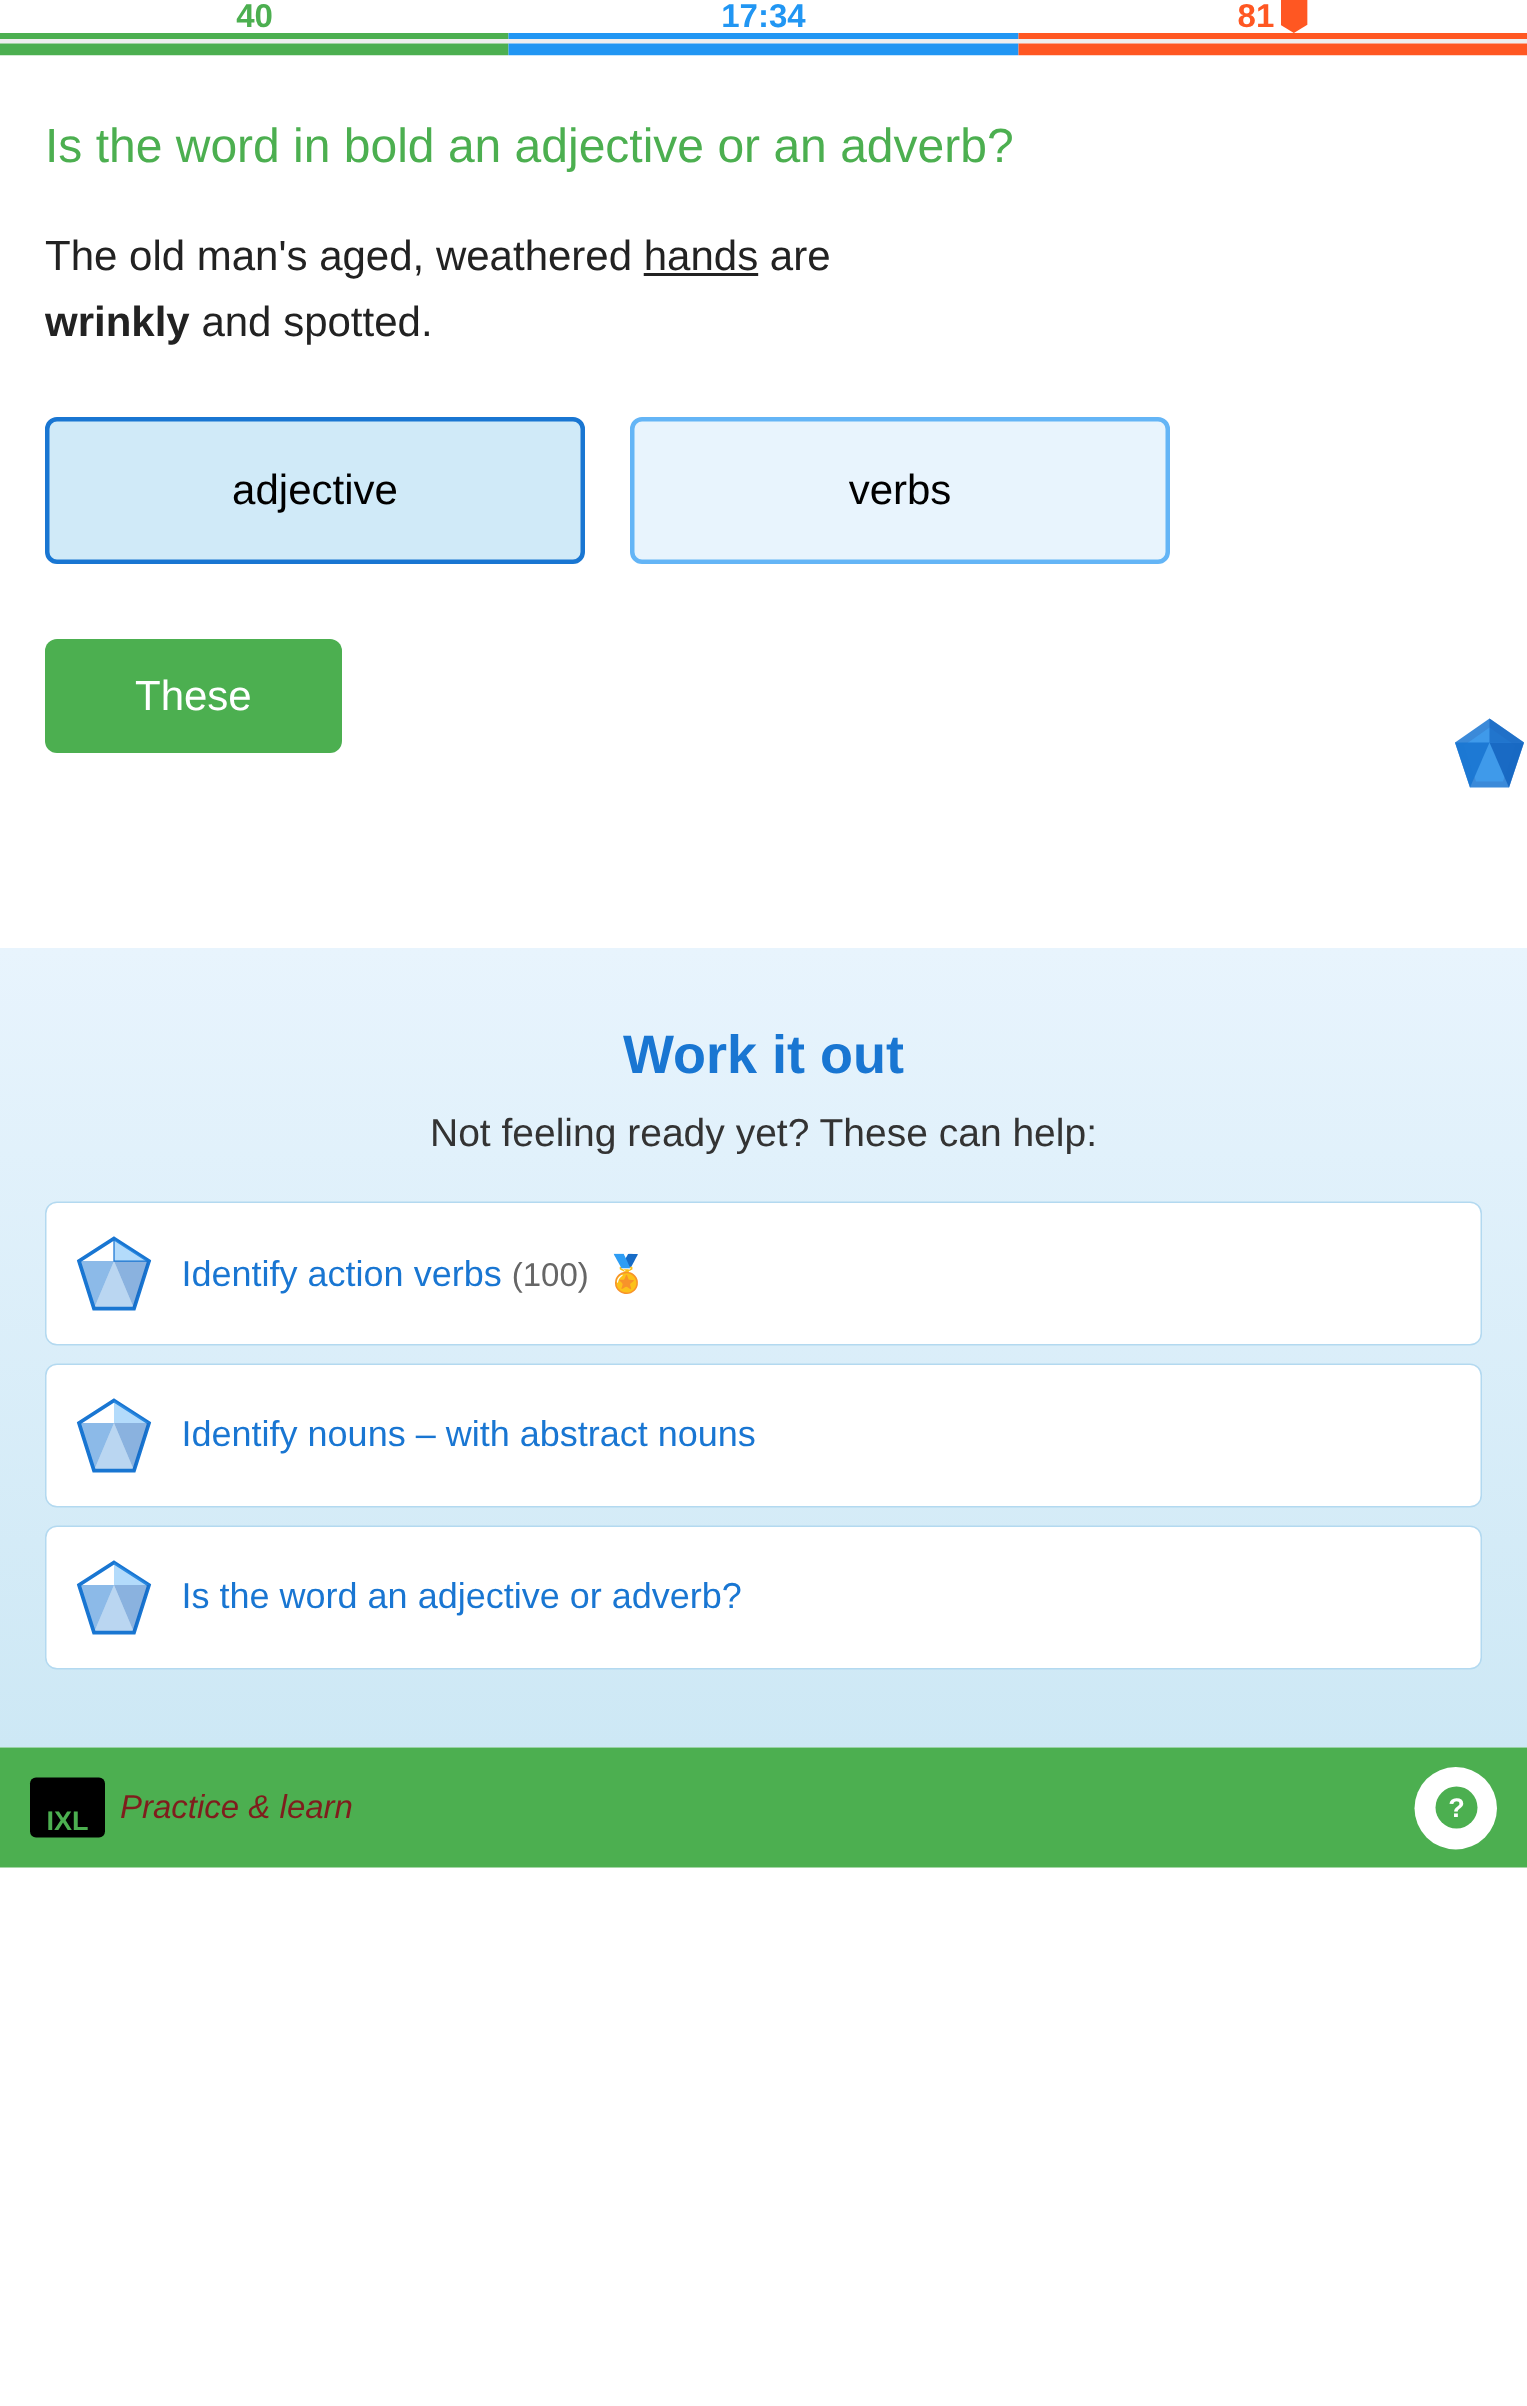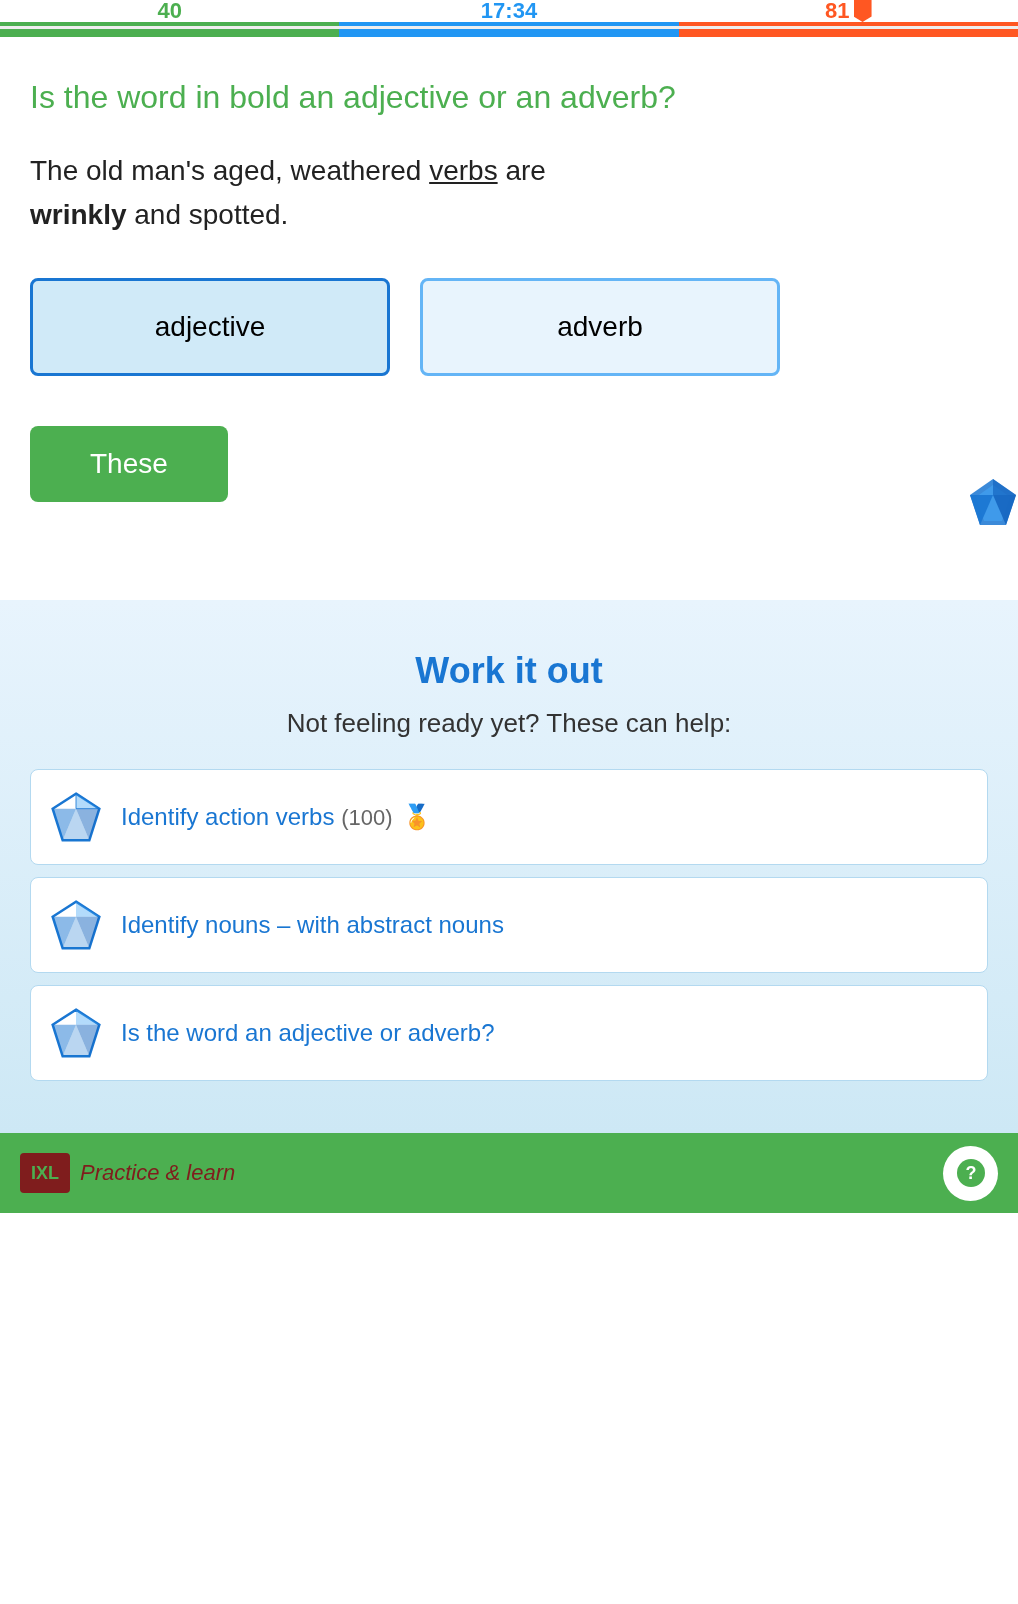--- a/index.html
+++ b/index.html
@@ -130,21 +130,21 @@
       font-size: 28px;
       cursor: pointer;
       font-weight: 500;
       margin-bottom: 40px;
     }
 
     
     .work-it-out-section {
       background: linear-gradient(to bottom, #e8f4fd, #cde8f5);
       padding: 50px 30px 40px 30px;
-      margin-top: 28px;
+      margin-top: 60px;
     }
 
     .work-it-out-title {
       text-align: center;
       color: #1976d2;
       font-size: 36px;
       font-weight: bold;
       margin-bottom: 16px;
     }
 
@@ -202,24 +202,24 @@
 
     .bottom-bar-logo {
       display: flex;
       align-items: center;
       gap: 10px;
     }
 
     .ixl-logo {
       width: 50px;
       height: 40px;
-      background: #7f1d1d;
+      background: #000000;
       border-radius: 4px;
       display: flex;
-      align-items: center;
+      align-items: flex-end;
       justify-content: center;
       font-weight: bold;
       font-size: 18px;
       color: #4caf50;
     }
 
     .relative-container {
       position: relative;
     }
   </style>
@@ -246,27 +246,27 @@
   <div class="progress-bar-blue"></div>
   <div class="progress-bar-orange"></div>
 </div>
 
 <div class="relative-container">
   <div class="main-content">
 
     <div class="question-heading">Is the word in bold an adjective or an adverb?</div>
 
     <div class="sentence-text">
-      <span>The old man's aged, weathered </span><u>verbs</u><span> are</span><br>
+      <span>The old man's aged, weathered </span><u>hands</u><span> are</span><br>
       <strong>wrinkly</strong><span> and spotted.</span>
     </div>
 
     <div class="answer-buttons">
       <button class="answer-btn selected">adjective</button>
-      <button class="answer-btn">adverb</button>
+      <button class="answer-btn">verbs</button>
     </div>
 
     <button class="submit-btn">These</button>
 
     
     <div style="position:absolute; right:0; top:440px;">
       <svg width="50" height="50" viewBox="0 0 50 50">
         <polygon points="25,2 48,18 38,48 12,48 2,18" fill="#1976d2" opacity="0.85"></polygon>
         <polygon points="25,8 42,20 34,44 16,44 8,20" fill="#42a5f5" opacity="0.6"></polygon>
         <polygon points="25,2 48,18 25,18" fill="#1565c0" opacity="0.7"></polygon>

